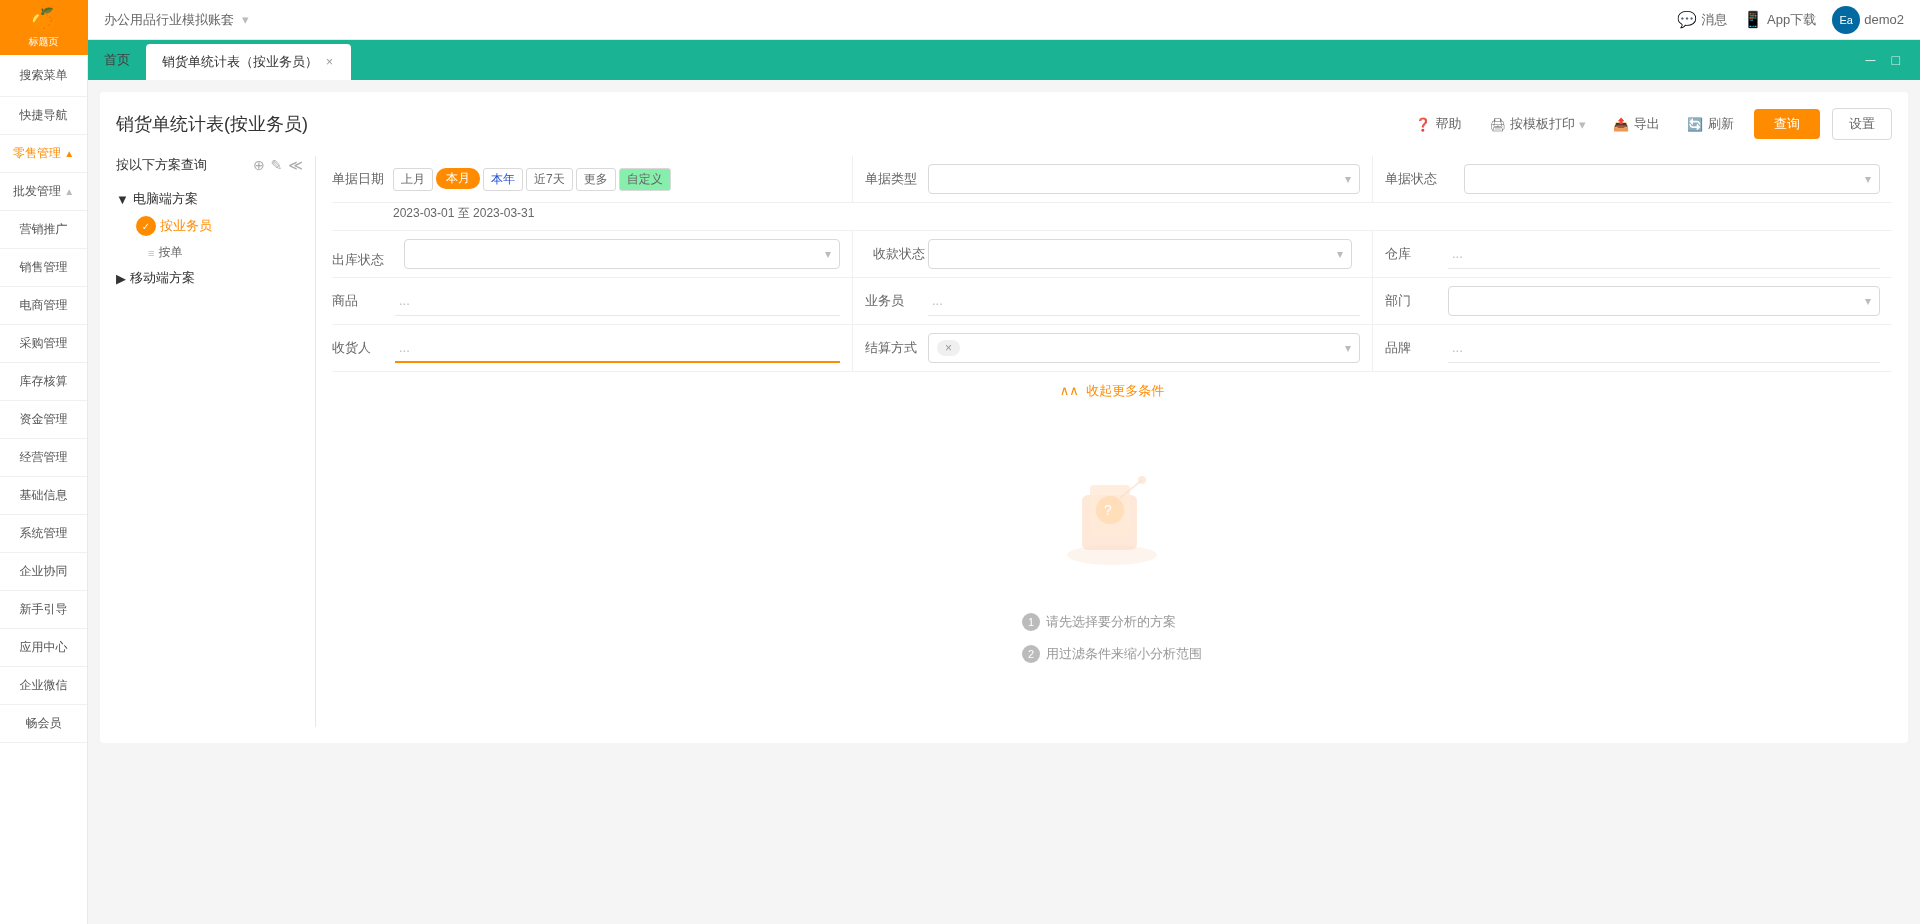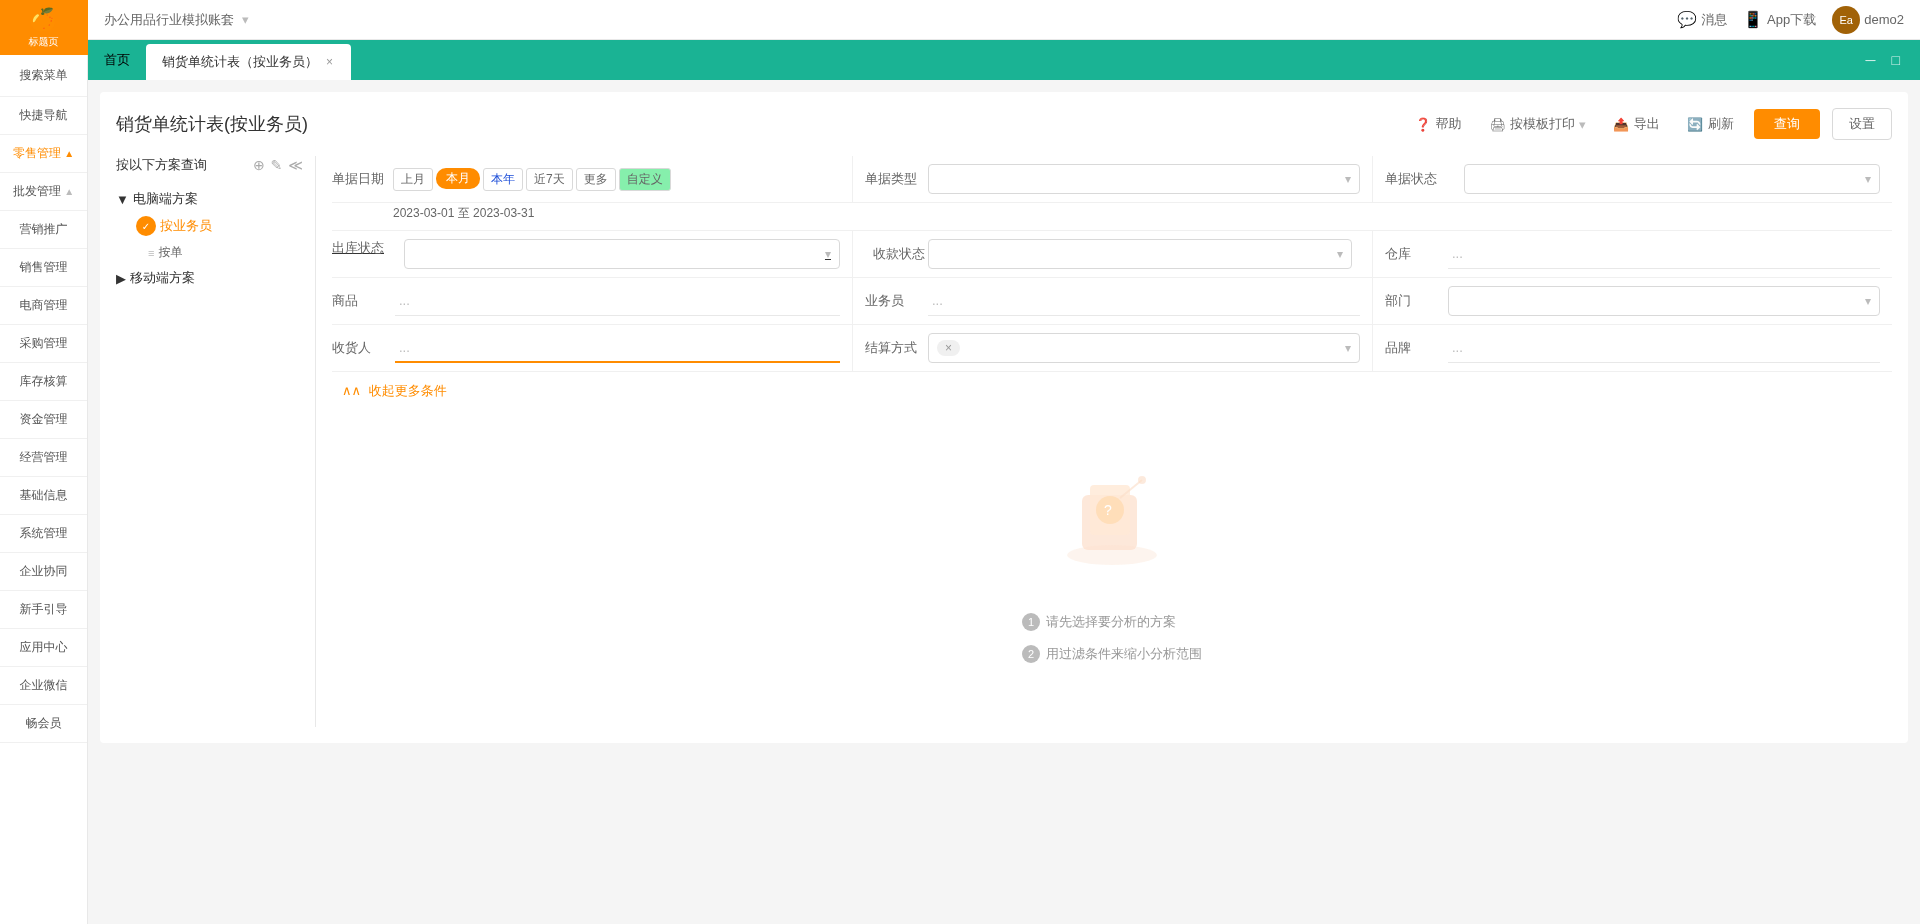--- a/index.html
+++ b/index.html
@@ -15,26 +15,26 @@
     .sidebar-nav-item.active { color: #ff8c00; }
 
     
     .main { flex: 1; display: flex; flex-direction: column; overflow: hidden; }
 
     
     .top-header { height: 40px; background: #fff; border-bottom: 1px solid #e8e8e8; display: flex; align-items: center; padding: 0 16px; justify-content: space-between; }
     .top-header-left { display: flex; align-items: center; gap: 8px; color: #666; font-size: 13px; }
     .top-header-right { display: flex; align-items: center; gap: 16px; color: #666; font-size: 13px; }
     .header-icon-item { display: flex; align-items: center; gap: 4px; cursor: pointer; }
-    .avatar { width: 28px; height: 28px; border-radius: 50%; background: #a16207; color: #fff; display: flex; align-items: center; justify-content: center; font-size: 11px; }
+    .avatar { width: 28px; height: 28px; border-radius: 50%; background: #0369a1; color: #fff; display: flex; align-items: center; justify-content: center; font-size: 11px; }
 
     
     .tab-bar { height: 40px; background: #1ab394; display: flex; align-items: center; padding: 0; }
     .tab-item { height: 40px; padding: 0 16px; display: flex; align-items: center; gap: 6px; font-size: 13px; color: rgba(255,255,255,0.8); cursor: pointer; }
-    .tab-item.home { color: #000000; font-weight: 500; }
+    .tab-item.home { color: #404040; font-weight: 500; }
     .tab-item.active-tab { background: #fff; color: #333; border-radius: 4px 4px 0 0; margin-top: 4px; height: 36px; }
     .tab-close { font-size: 12px; color: #999; cursor: pointer; padding: 2px; }
     .tab-bar-spacer { flex: 1; }
     .tab-bar-actions { display: flex; align-items: center; gap: 8px; padding-right: 16px; color: rgba(255,255,255,0.8); font-size: 16px; cursor: pointer; }
 
     
     .page-content { flex: 1; background: #f5f5f5; overflow-y: auto; }
     .content-inner { margin: 12px; background: #fff; border-radius: 4px; padding: 16px; }
 
     
@@ -228,21 +228,21 @@
                 <span style="color:#bbb;font-size:12px;">▾</span>
               </div>
             </div>
           </div>
 
           <div style="padding:2px 0 8px 61px;font-size:12px;color:#666;border-bottom:1px solid #f0f0f0;">
             <span>2023-03-01 至 2023-03-31</span>
           </div>
 
           <div style="display:grid;grid-template-columns:1fr 1fr 1fr;gap:0;border-bottom:1px solid #f0f0f0;">
-            <div style="display:flex;align-items:flex-start;padding:8px 12px 8px 0;gap:17px;text-decoration:underline;">
+            <div style="display:flex;align-items:flex-end;padding:8px 12px 8px 0;gap:17px;">
               <span style="color:#666;font-size:13px;white-space:nowrap;min-width:55px;">出库状态</span>
               <div style="flex:1;display:flex;align-items:center;justify-content:space-between;border:1px solid #d9d9d9;border-radius:4px;height:30px;padding:0 8px;cursor:pointer;">
                 <span style="color:#bbb;font-size:13px;"></span>
                 <span style="color:#bbb;font-size:12px;">▾</span>
               </div>
             </div>
             <div style="display:flex;align-items:center;padding:8px 20px;border-left:1px solid #f0f0f0;gap:0;">
               <span style="color:#666;font-size:13px;white-space:nowrap;min-width:55px;">收款状态</span>
               <div style="flex:1;display:flex;align-items:center;justify-content:space-between;border:1px solid #d9d9d9;border-radius:4px;height:30px;padding:0 8px;cursor:pointer;">
                 <span style="color:#bbb;font-size:13px;"></span>
@@ -297,21 +297,21 @@
               </div>
             </div>
             <div style="display:flex;align-items:center;padding:8px 12px;border-left:1px solid #f0f0f0;gap:8px;">
               <span style="color:#666;font-size:13px;white-space:nowrap;min-width:55px;">品牌</span>
               <div style="flex:1;height:30px;display:flex;align-items:center;padding:0 4px;border-bottom:1px solid #e8e8e8;">
                 <span style="color:#bbb;cursor:pointer;">...</span>
               </div>
             </div>
           </div>
 
-          <div style="text-align:left;padding:10px;cursor:pointer;color:#ff8c00;font-size:13px;">
+          <div style="text-align:center;padding:10px;cursor:pointer;color:#ff8c00;font-size:13px;">
             <span style="margin-right:4px;">∧∧</span>
             <span>收起更多条件</span>
           </div>
 
           <div class="empty-state">
             <div style="font-size:80px;opacity:0.35;margin-bottom:20px;">
               <svg width="120" height="100" viewBox="0 0 120 100">
                 <ellipse cx="60" cy="85" rx="45" ry="10" fill="#f5c5a0" opacity="0.5"></ellipse>
                 <rect x="30" y="25" width="55" height="55" rx="6" fill="#f9a36c" opacity="0.7"></rect>
                 <rect x="38" y="15" width="40" height="50" rx="4" fill="#ffc08a" opacity="0.8"></rect>

